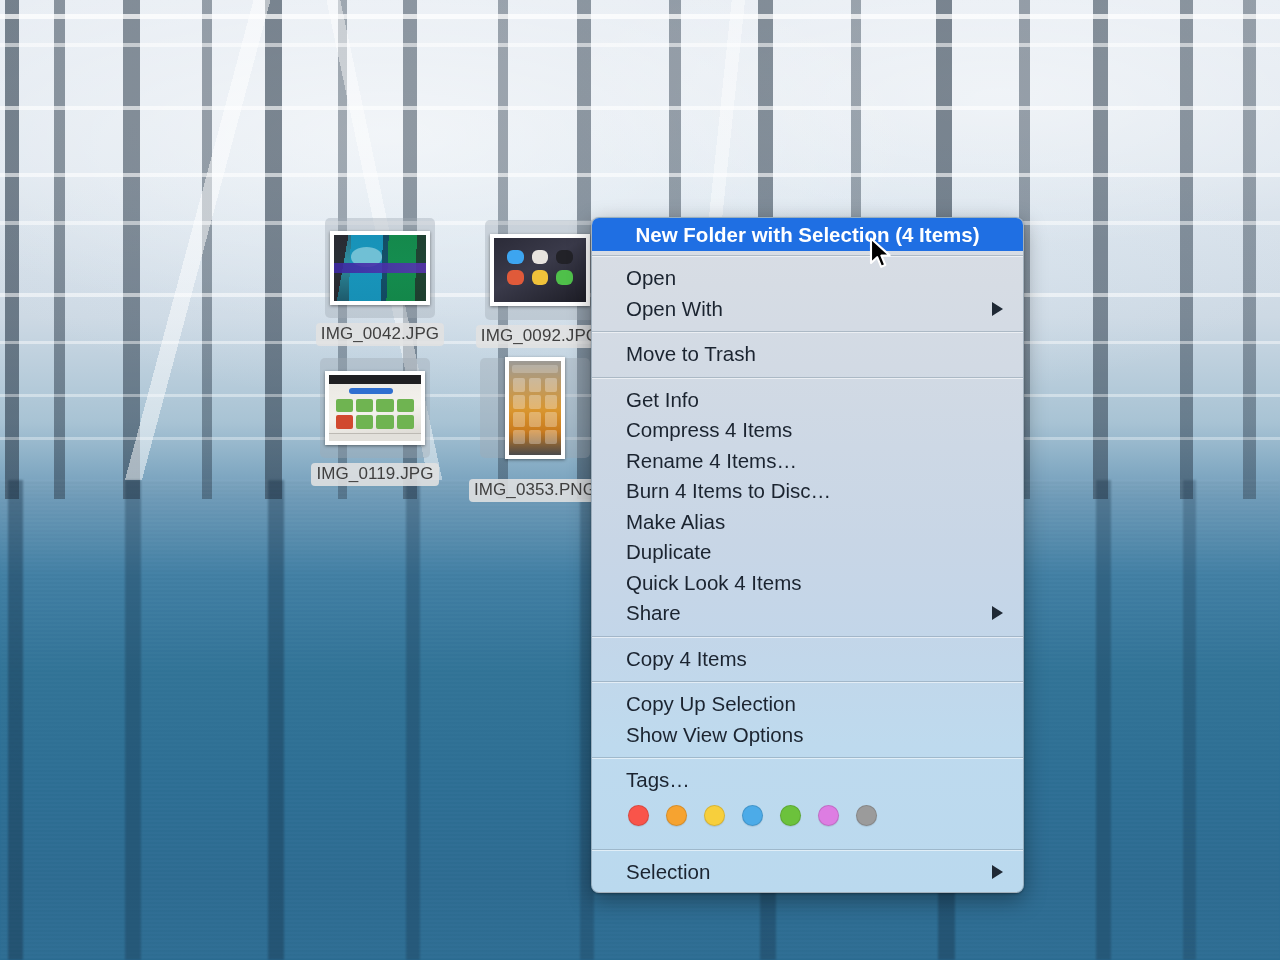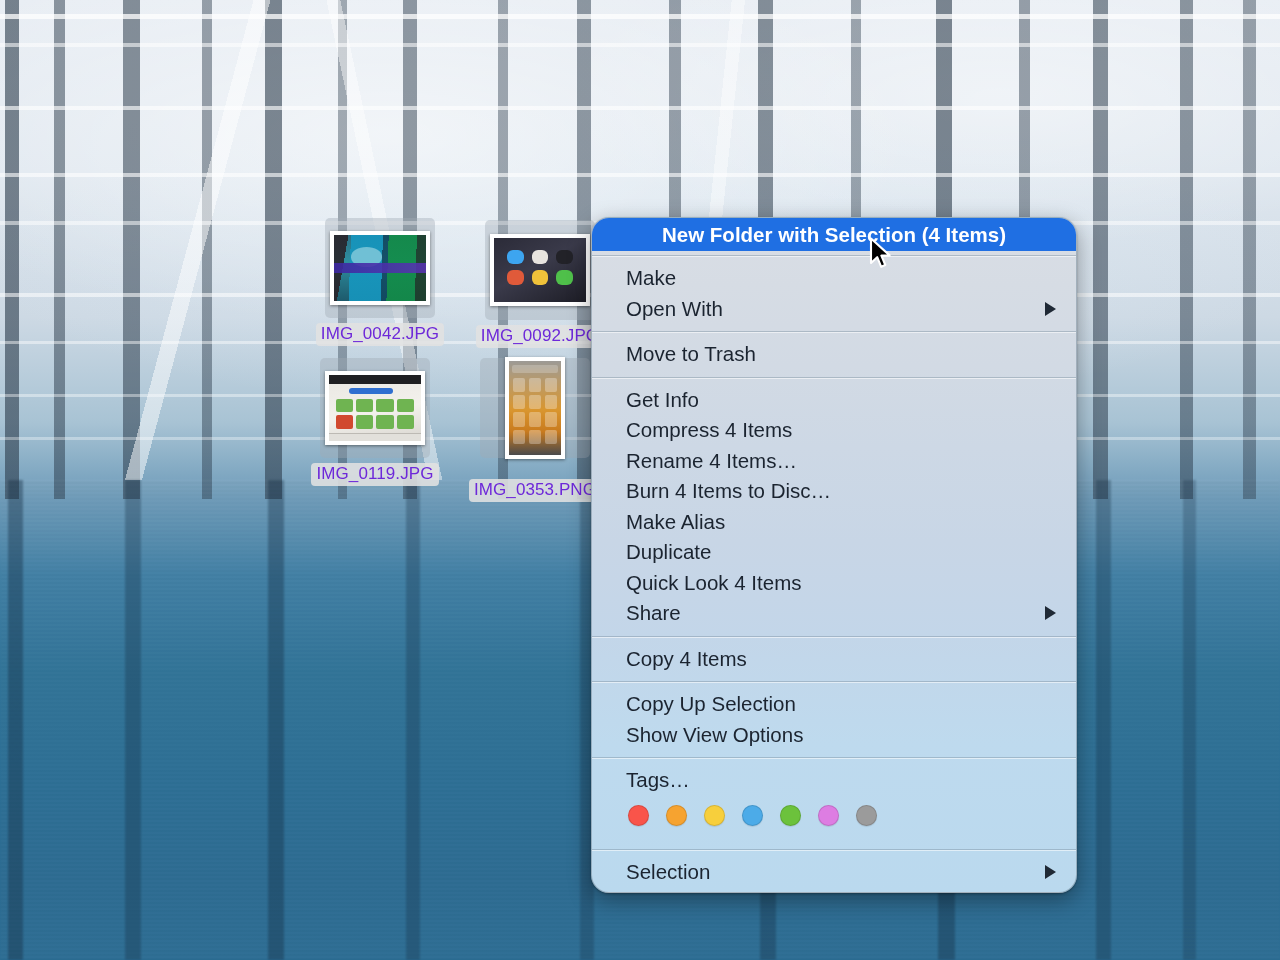--- a/index.html
+++ b/index.html
@@ -107,21 +107,21 @@
   .thumb {
     background:#fff;
     padding:4px;
     box-shadow:0 1px 3px rgba(0,0,0,.45);
     overflow:hidden;
   }
   .thumb-inner { overflow:hidden; position:relative; }
   .icon-label {
     margin-top:5px;
     font-size:17px;
-    color:#6d28d9;
+    color:#404040;
     background:rgba(225,225,225,.88);
     border-radius:4px;
     padding:1px 5px 2px;
     white-space:nowrap;
     letter-spacing:.1px;
   }
 
   
   .art-0042 { width:92px; height:66px;
     background:
@@ -161,22 +161,22 @@
   .art-0353::before{ content:""; position:absolute; left:6%; top:4%; width:88%; height:9%;
     background:rgba(255,255,255,.22); border-radius:2px; }
   .art-0353-grid { position:absolute; left:8%; top:18%; width:84%; height:70%;
     display:grid; grid-template-columns:repeat(3,1fr); grid-template-rows:repeat(4,1fr); gap:3px 4px; }
   .art-0353-grid i { background:rgba(255,255,255,.30); border-radius:2px; display:block; }
 
   
   #menu {
     position:absolute;
     left:591px; top:217px;
-    width:486px;
-    border-radius:18px;
+    width:433px;
+    border-radius:8px;
     background:linear-gradient(to bottom,
        #d9dee5 0%, #d6dce4 10%, #d2dae4 22%, #cdd8e5 34%,
        #c8d6e6 48%, #c3d6e9 62%, #bedaee 78%, #bad9ee 100%);
     border:1px solid rgba(120,140,155,.55);
     box-shadow:0 7px 22px rgba(0,0,0,.36), 0 1px 2px rgba(0,0,0,.3);
     overflow:hidden;
     font-size:20.5px;
     color:#1b2430;
     padding-bottom:2px;
   }
@@ -309,21 +309,21 @@
 <div id="menu">
 
   <div class="mi selected" style="background: rgb(31, 111, 227);">
     <span>New Folder with Selection (4 Items)</span>
   </div>
 
   <div class="sep"></div>
 
   <div class="group">
     <div class="mi">
-      <span>Make</span>
+      <span>Open</span>
     </div>
     <div class="mi">
       <span>Open With</span>
       <span class="arrow"></span>
     </div>
   </div>
 
   <div class="sep"></div>
 
   <div class="group">

